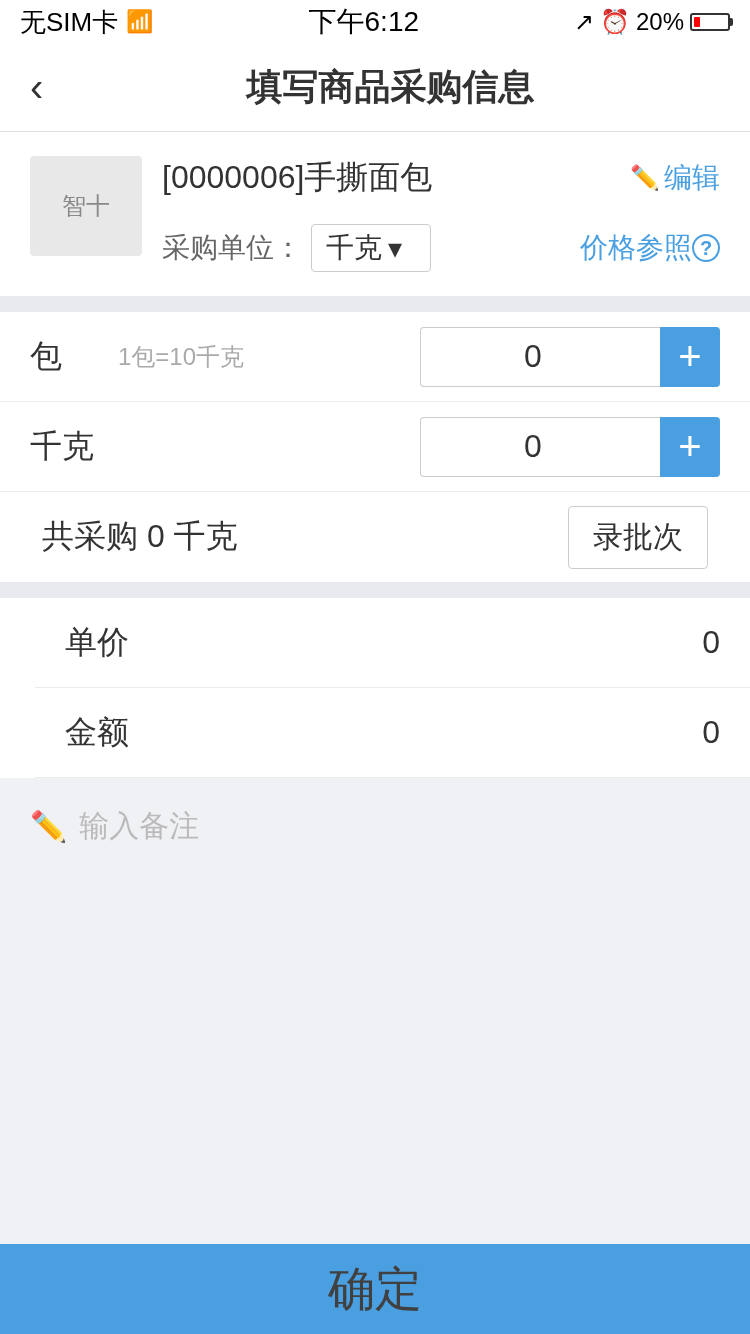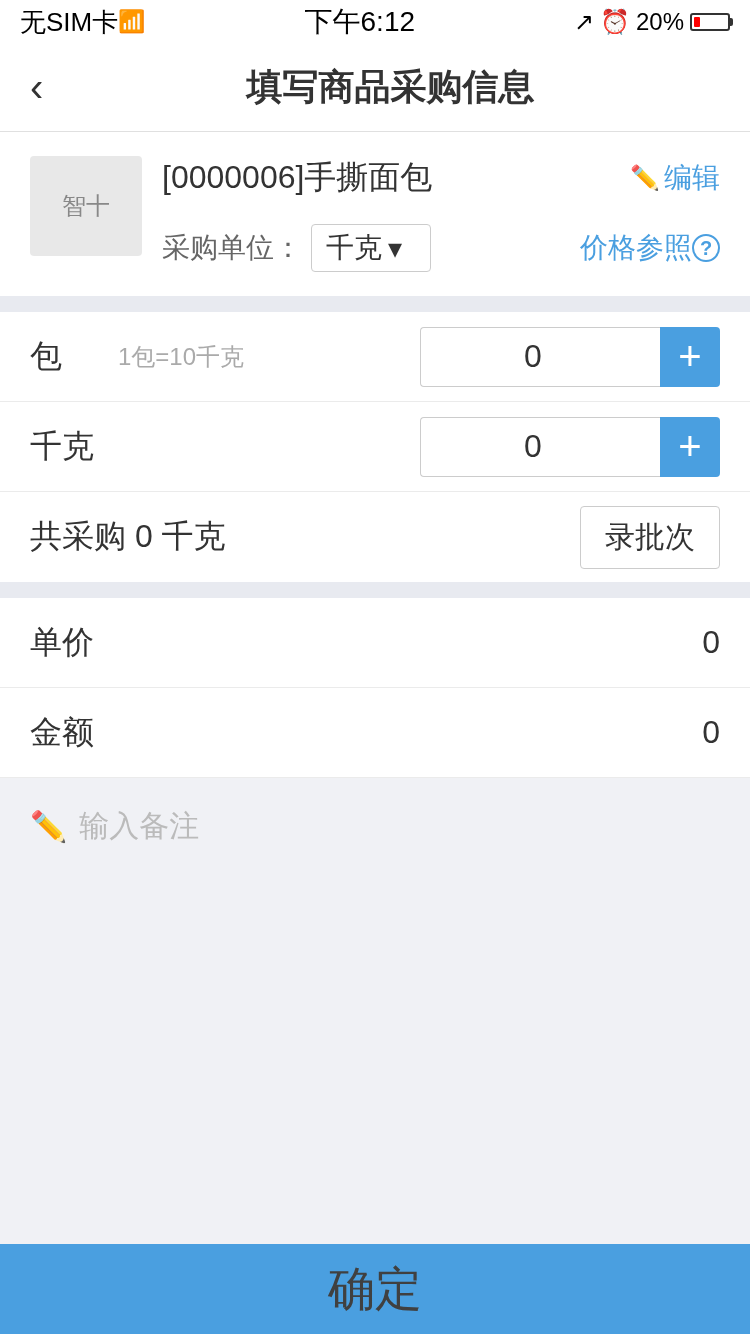--- a/index.html
+++ b/index.html
@@ -18,21 +18,21 @@
       width: 750px;
       height: 44px;
       background: #fff;
       display: flex;
       align-items: center;
       justify-content: space-between;
       padding: 0 20px;
       font-size: 26px;
       color: #000;
     }
-    .status-left { display: flex; align-items: center; gap: 0; }
+    .status-left { display: flex; align-items: center; gap: 8px; }
     .status-center { font-weight: 500; font-size: 28px; }
     .status-right { display: flex; align-items: center; gap: 6px; font-size: 24px; }
     .battery-icon {
       display: inline-flex;
       align-items: center;
     }
     .battery-body {
       width: 40px; height: 18px;
       border: 2px solid #333;
       border-radius: 3px;
@@ -215,21 +215,21 @@
       align-items: center;
       justify-content: center;
       cursor: pointer;
     }
 
     
     .summary-row {
       display: flex;
       align-items: center;
       justify-content: space-between;
-      padding: 0 30px;
+      padding: 0 42px;
       height: 90px;
       background: #fff;
       border-bottom: none;
     }
     .summary-text {
       font-size: 32px;
       color: #333;
     }
     .batch-btn {
       border: 1px solid #ccc;
@@ -246,20 +246,21 @@
       background: #fff;
       margin-top: 0;
     }
     .info-row {
       display: flex;
       align-items: center;
       justify-content: space-between;
       padding: 0 30px;
       height: 90px;
       border-bottom: 1px solid #ebebeb;
+      margin-left: 35px;
     }
     .info-label {
       font-size: 32px;
       color: #333;
     }
     .info-value {
       font-size: 32px;
       color: #333;
     }
 

